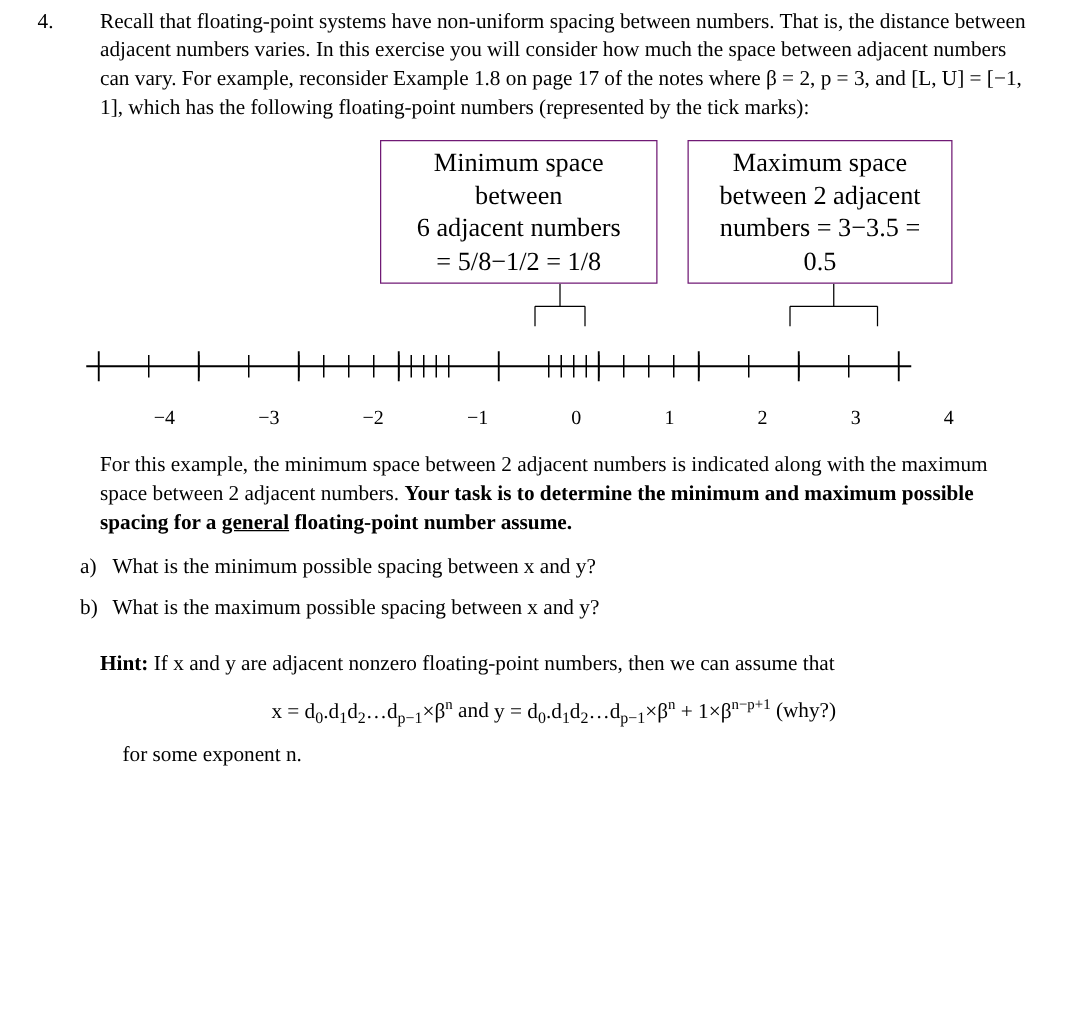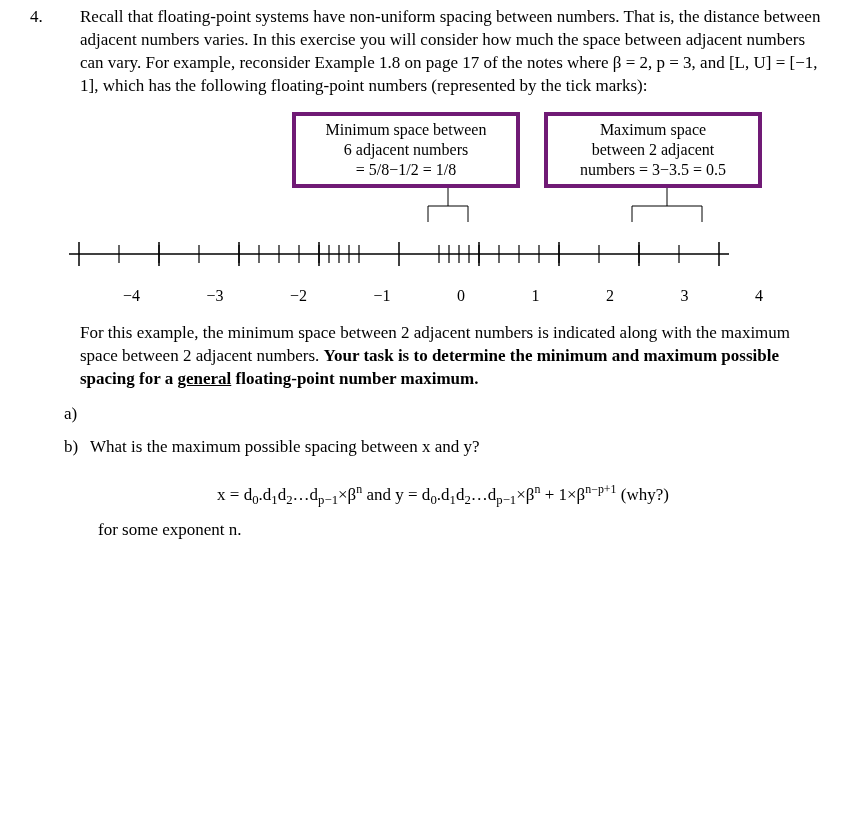--- a/index.html
+++ b/index.html
@@ -33,24 +33,24 @@
   .figure-wrap {
     margin: 14px 0 16px 0;
   }
   .callouts {
     display: flex;
     justify-content: flex-end;
     gap: 24px;
     padding-right: 60px;
   }
   .callout {
-    border: 4px solid #701a75;
+    border: 1px solid #701a75;
     padding: 4px 10px;
     text-align: center;
-    font-size: 16px;
+    font-size: 21px;
     line-height: 1.25;
     background: #fff;
   }
   .pointers {
     height: 44px;
     display: flex;
     justify-content: flex-end;
     gap: 24px;
     padding-right: 60px;
   }
@@ -177,33 +177,37 @@
         <span>−1</span>
         <span>0</span>
         <span>1</span>
         <span>2</span>
         <span>3</span>
         <span>4</span>
       </div>
     </div>
 
     <p class="para">
-      <span>For this example, the minimum space between 2 adjacent numbers is indicated along with the maximum space between 2 adjacent numbers. </span><span class="bold"><span>Your task is to determine the minimum and maximum possible spacing for a </span><span class="underline">general</span><span> floating-point number maximum.</span></span>
+      <span>For this example, the minimum space between 2 adjacent numbers is indicated along with the maximum space between 2 adjacent numbers. </span><span class="bold"><span>Your task is to determine the minimum and maximum possible spacing for a </span><span class="underline">general</span><span> floating-point number assume.</span></span>
     </p>
 
 
     <div class="subq">
       <div class="subq-letter">a)</div>
+      <div><span>What is the minimum possible spacing between x and y?</span></div>
     </div>
 
     <div class="subq" style="margin-bottom:22px">
       <div class="subq-letter">b)</div>
       <div><span>What is the maximum possible spacing between x and y?</span></div>
     </div>
 
+    <p class="para">
+      <span class="bold">Hint:</span><span> If x and y are adjacent nonzero floating-point numbers, then we can assume that</span>
+    </p>
 
     <div class="eqline">
       <span class="ital">
         <span>x = d</span><sub>0</sub><span>.</span><span>d</span><sub>1</sub><span>d</span><sub>2</sub><span>…</span><span>d</span><sub>p−1</sub><span>×β</span><sup>n</sup>
       </span>
       <span> and </span>
       <span class="ital">
         <span>y = d</span><sub>0</sub><span>.</span><span>d</span><sub>1</sub><span>d</span><sub>2</sub><span>…</span><span>d</span><sub>p−1</sub><span>×β</span><sup>n</sup><span> + 1×β</span><sup>n−p+1</sup>
       </span>
       <span>   (why?)</span>

